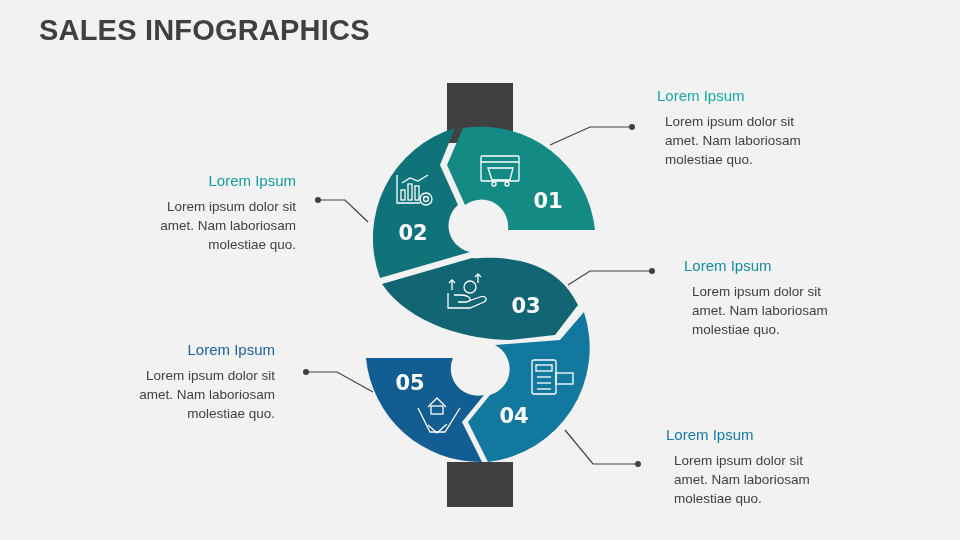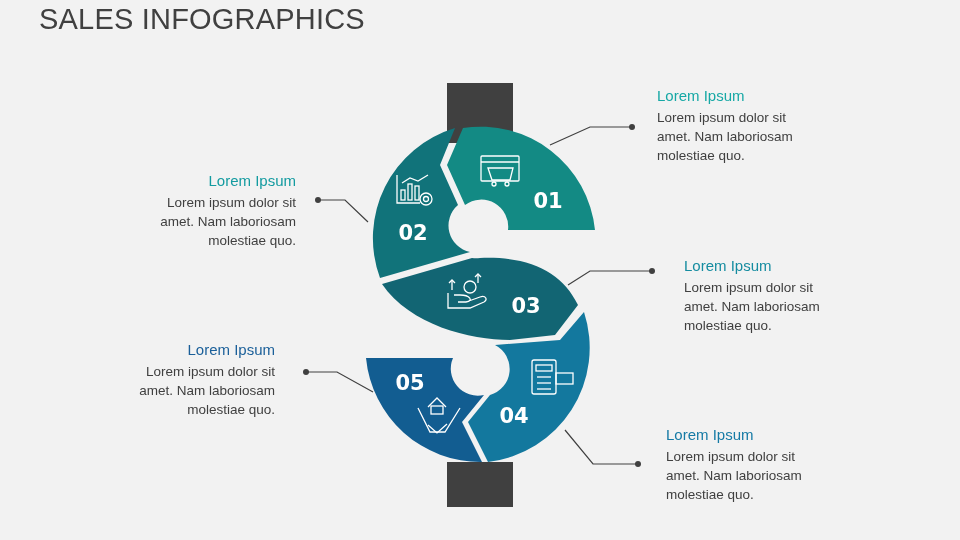--- a/index.html
+++ b/index.html
@@ -1,20 +1,20 @@
 <!DOCTYPE html>
 <html><head>
 <meta charset="utf-8">
 <style>
   html,body{margin:0;padding:0;}
   body{width:960px;height:540px;background:#f2f2f2;position:relative;overflow:hidden;font-family:"Liberation Sans","DejaVu Sans",sans-serif;}
-  .title{position:absolute;left:39px;top:3px;font-size:29px;font-weight:normal;color:#404040;letter-spacing:0.2px;}
+  .title{position:absolute;left:39px;top:14px;font-size:29px;font-weight:bold;color:#404040;letter-spacing:0.2px;}
   .block{position:absolute;width:200px;}
   .block h3{margin:0 0 4px 0;font-size:15px;font-weight:normal;}
-  .block p{margin:0;font-size:13.5px;line-height:19px;color:#404040;}
+  .block p{margin:8px;font-size:13.5px;line-height:19px;color:#404040;}
   .left{text-align:right;}
   svg.diagram{position:absolute;left:0;top:0;}
   .num{font-family:"DejaVu Sans","Liberation Sans",sans-serif;font-weight:bold;fill:#ffffff;font-size:21px;}
 </style>
 </head>
 <body>
 
 <div class="title">SALES INFOGRAPHICS</div>
 
 <svg class="diagram" width="960" height="540" viewBox="0 0 960 540">

